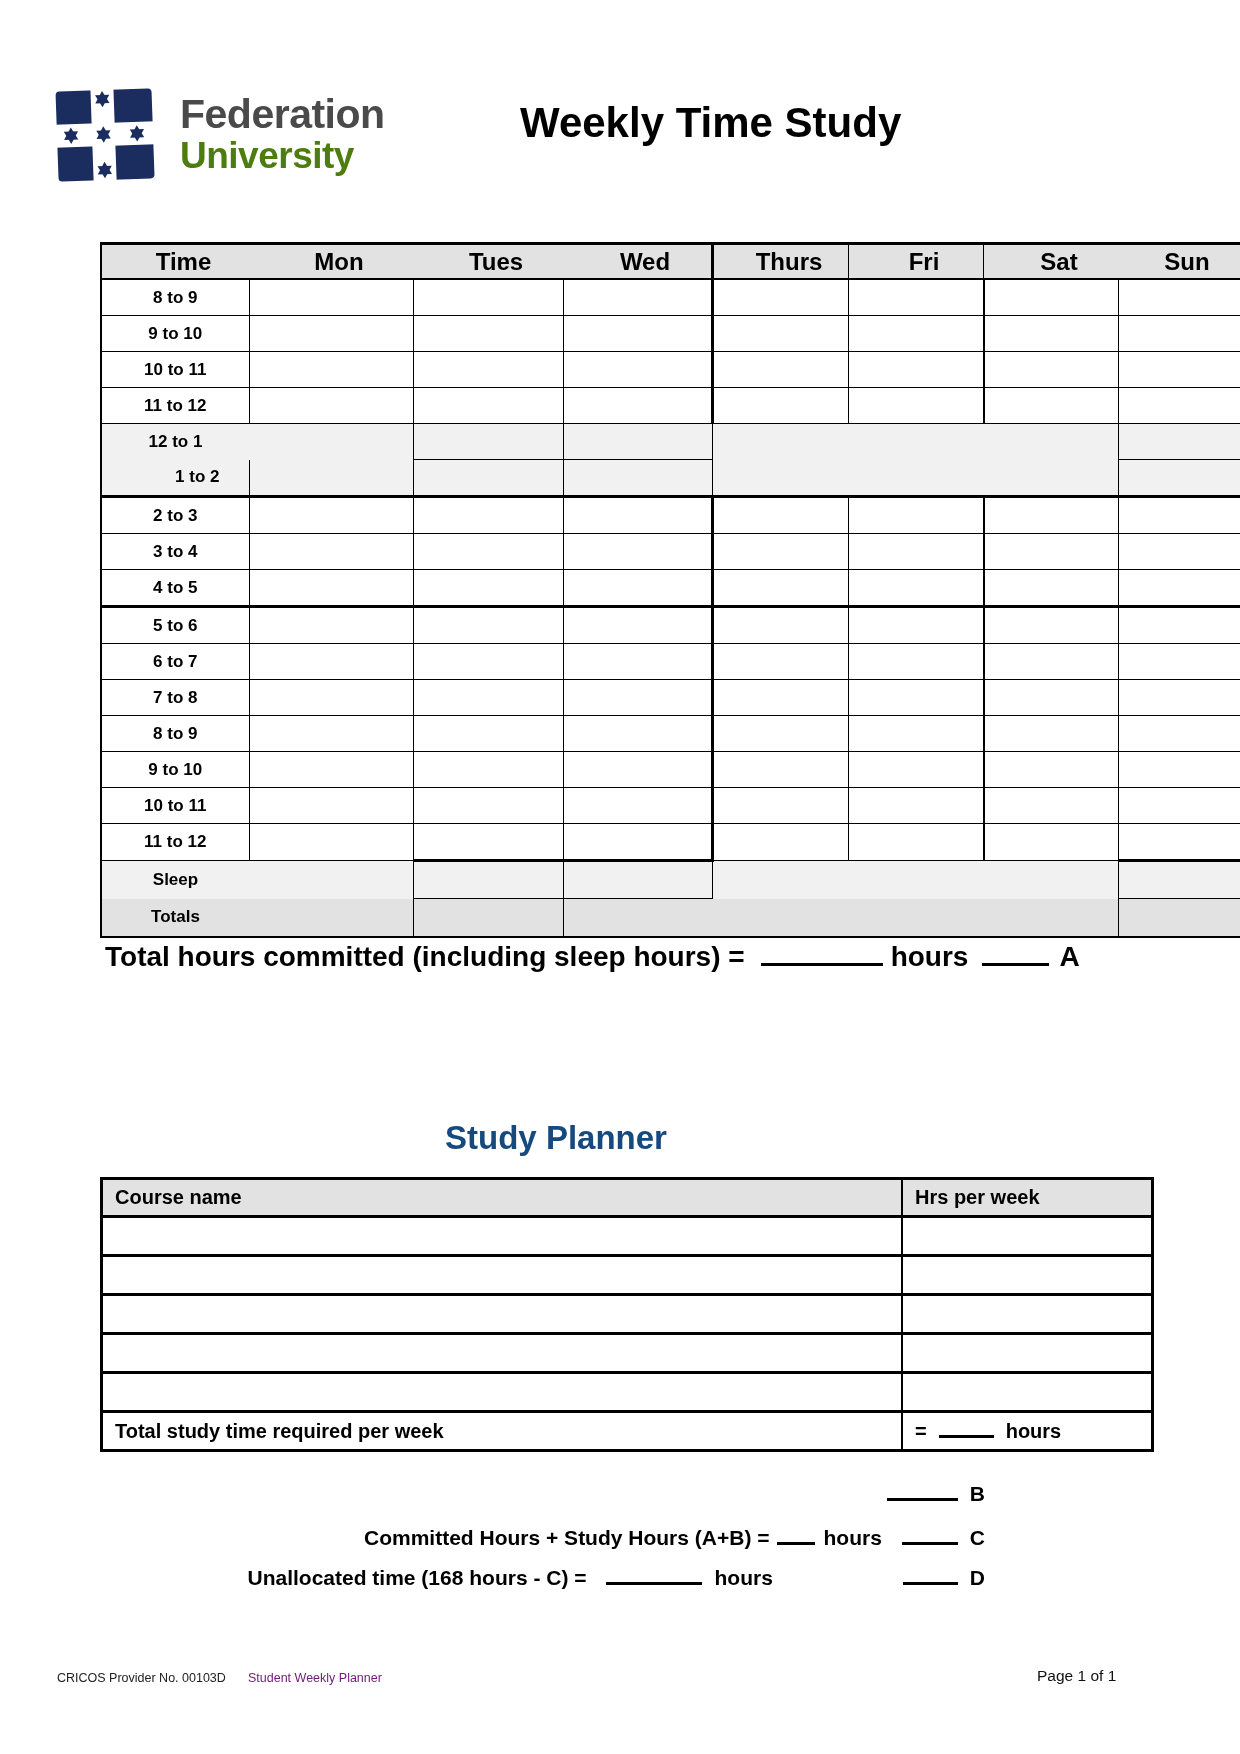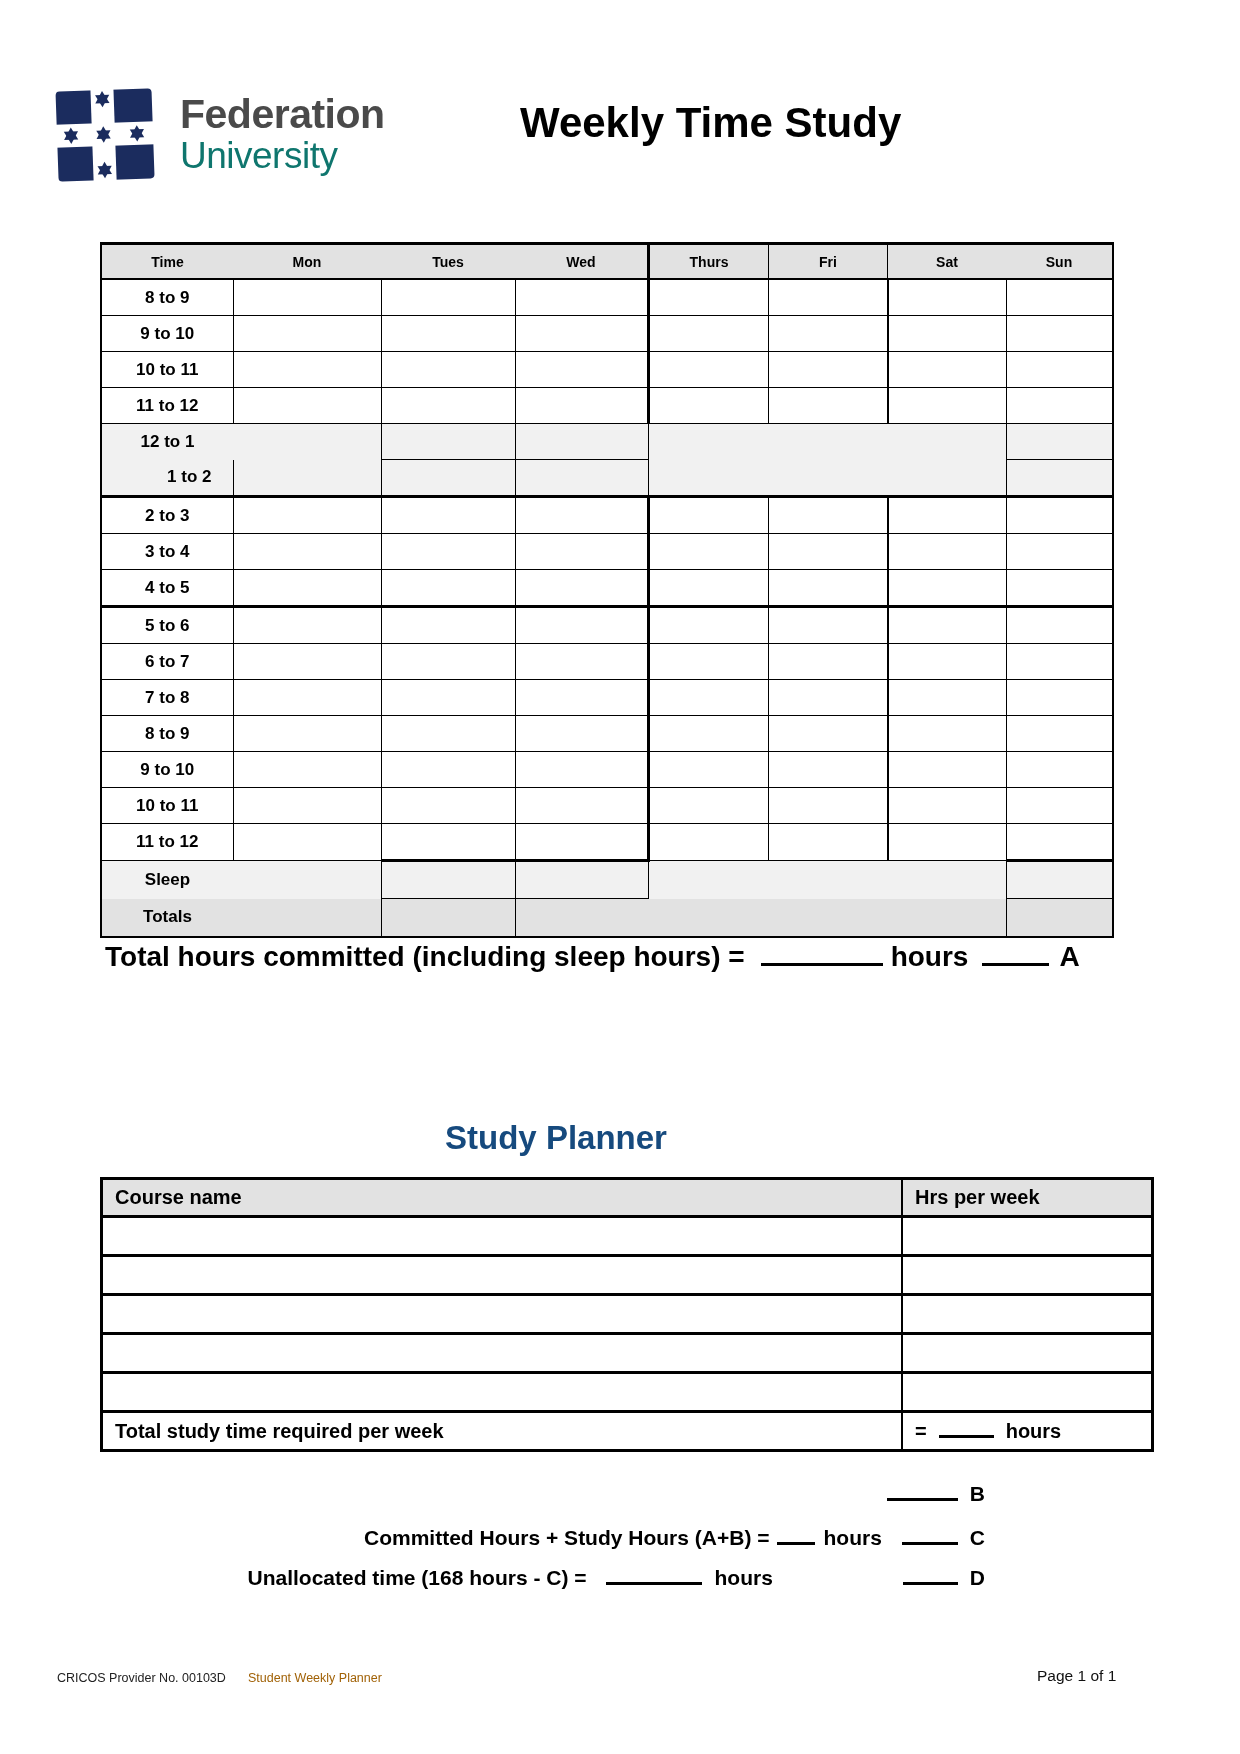--- a/index.html
+++ b/index.html
@@ -6,36 +6,36 @@
   .page {
     position:relative; width:1240px; height:1754px; margin:0 auto;
     background:#ffffff; font-family:"Liberation Sans", sans-serif; color:#000;
     overflow:hidden;
   }
 
   
   .logo { position:absolute; left:55px; top:84px; display:flex; align-items:center; }
   .logo-text { margin-left:25px; line-height:1; }
   .logo-line1 { font-size:41px; font-weight:bold; color:#4a4a4a; letter-spacing:-0.5px; }
-  .logo-line2 { font-size:37px; font-weight:400; color:#0f766e; margin-top:2px; letter-spacing:-0.5px; }
+  .logo-line2 { font-size:37px; font-weight:700; color:#4d7c0f; margin-top:2px; letter-spacing:-0.5px; }
   .doc-title {
     position:absolute; left:520px; top:99px; width:520px; 
     font-size:42px; font-weight:bold; letter-spacing:0px; white-space:nowrap;
   }
 
   
   #weekly-table {
     position:absolute; left:100px; top:242px; width:1005px;
     border-collapse:collapse; table-layout:fixed;
     border:2px solid #000; border-top:3px solid #000;
   }
   #weekly-table td { padding:0; text-align:center; font-weight:bold; overflow:hidden; }
   #weekly-table thead td {
-    background:#e2e2e2; font-size:14px; height:33px;
-    border:none; border-bottom:2px solid #000;
+    background:#e2e2e2; font-size:24px; height:33px;
+    border:none; border-bottom:2px solid #000;padding-left:16px;
   }
   #weekly-table thead td.c3 { border-right:3px solid #000; }
   #weekly-table thead td.c4, #weekly-table thead td.c5 { border-right:1px solid #000; }
   #weekly-table tbody td { border:1px solid #000; font-size:17px; height:35px; }
   #weekly-table tbody tr { height:36px; }
   #weekly-table tbody td.c3 { border-right:3px solid #000; }
   #weekly-table tbody td.c5 { border-right:2px solid #000; }
   #weekly-table tr.gray td { background:#f1f1f1; }
   #weekly-table tr.dark td { background:#e2e2e2; }
   #weekly-table tr.partial td { border:none; }
@@ -103,21 +103,21 @@
   .calc-c .unit { margin-left:8px; }
   .calc-c .blank.w56 { margin-left:20px; }
   .calc-c .tag { margin-left:12px; }
   .calc-d .blank.w96 { margin-left:20px; }
   .calc-d .unit { margin-left:12px; }
   .calc-d .blank.w55 { margin-left:130px; }
   .calc-d .tag { margin-left:12px; }
 
   
   .footer-cricos { position:absolute; left:57px; top:1671px; font-size:12.5px; color:#222; }
-  .footer-docname { position:absolute; left:248px; top:1671px; font-size:12.5px; color:#a16207; }
+  .footer-docname { position:absolute; left:248px; top:1671px; font-size:12.5px; color:#701a75; }
   .footer-page { position:absolute; left:1037px; top:1667px; font-size:15.5px; color:#111; }
 </style>
 </head>
 <body>
 
 <div class="page">
 
   <div class="logo">
     <svg width="100" height="100" viewBox="0 0 100 96">
       <defs>

